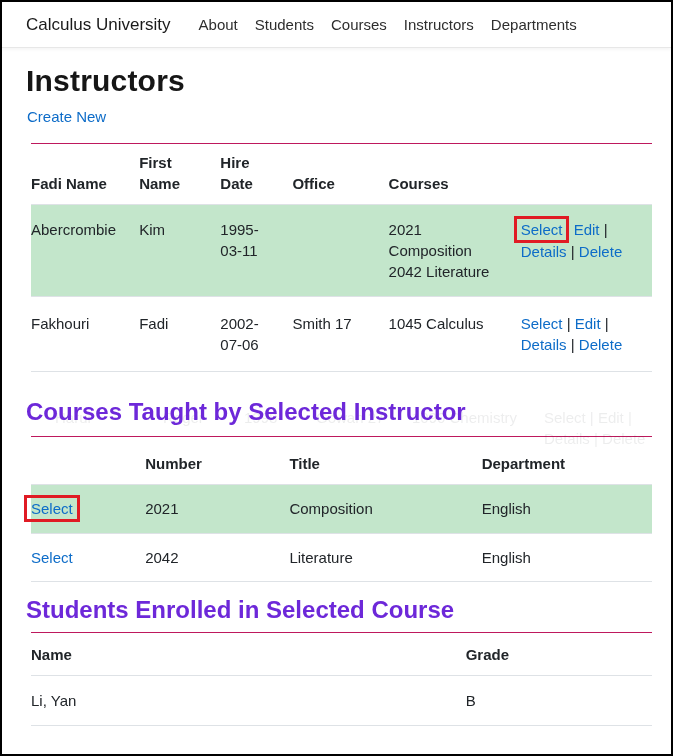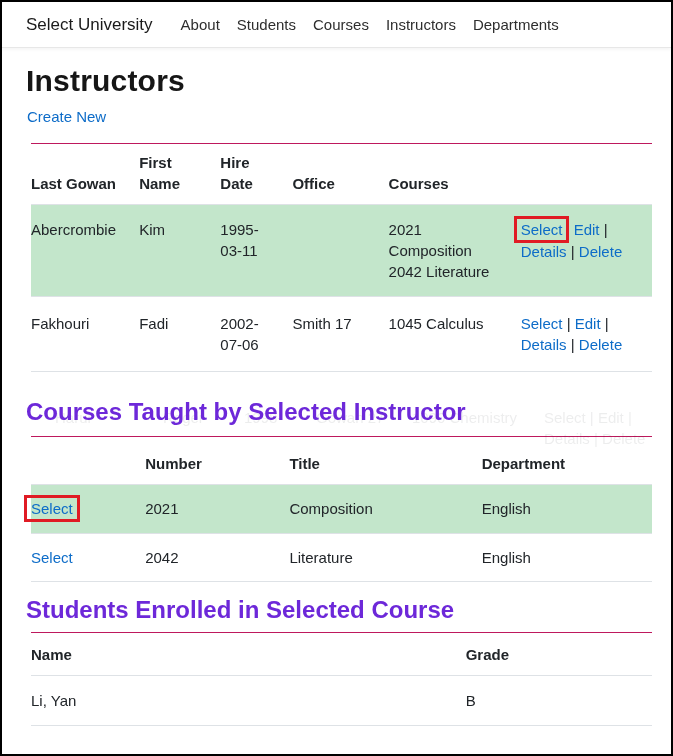--- a/index.html
+++ b/index.html
@@ -45,21 +45,21 @@
     opacity:.08;pointer-events:none;font-size:15px;line-height:21px;z-index:0;margin-left:24px;}
   .ghost-row .g-act span{display:block;}
   .h2-students{margin:14px 0 8px;}
 </style>
 </head>
 <body>
 
 <div class="frame">
 
   <nav class="navbar">
-    <a href="#" class="brand">Select University</a>
+    <a href="#" class="brand">Calculus University</a>
     <div class="nav-links">
       <a href="#" class="nav-link">About</a>
       <a href="#" class="nav-link">Students</a>
       <a href="#" class="nav-link">Courses</a>
       <a href="#" class="nav-link">Instructors</a>
       <a href="#" class="nav-link">Departments</a>
     </div>
   </nav>
 
   <main>
@@ -72,21 +72,21 @@
       <colgroup>
           <col style="width:108px">
           <col style="width:81px">
           <col style="width:72px">
           <col style="width:96px">
           <col style="width:132px">
           <col style="width:131px">
         </colgroup>
       <thead>
         <tr>
-          <th>Last Gowan</th>
+          <th>Fadi Name</th>
           <th>First Name</th>
           <th>Hire Date</th>
           <th>Office</th>
           <th>Courses</th>
           <th></th>
         </tr>
       </thead>
       <tbody>
         <tr class="selected">
           <td>Abercrombie</td>

